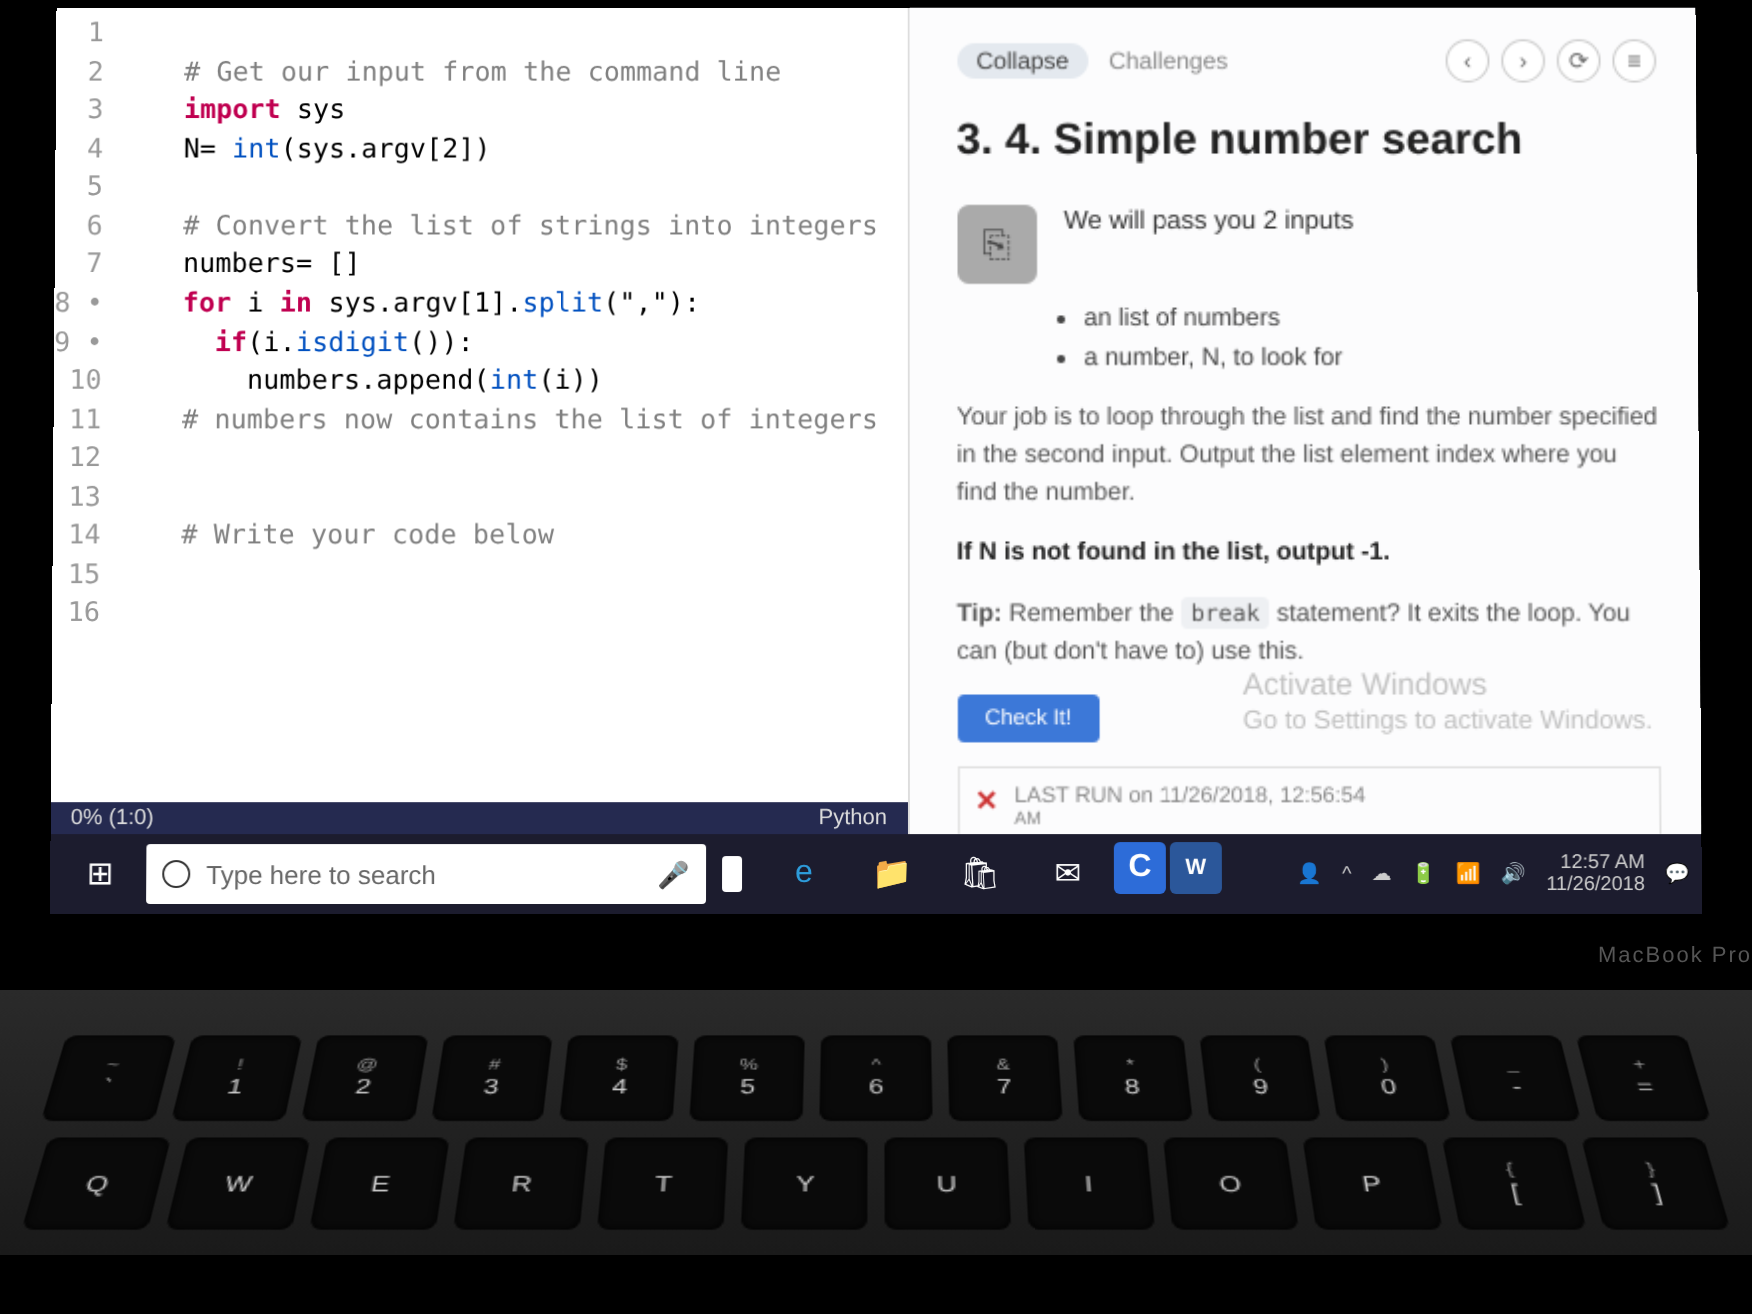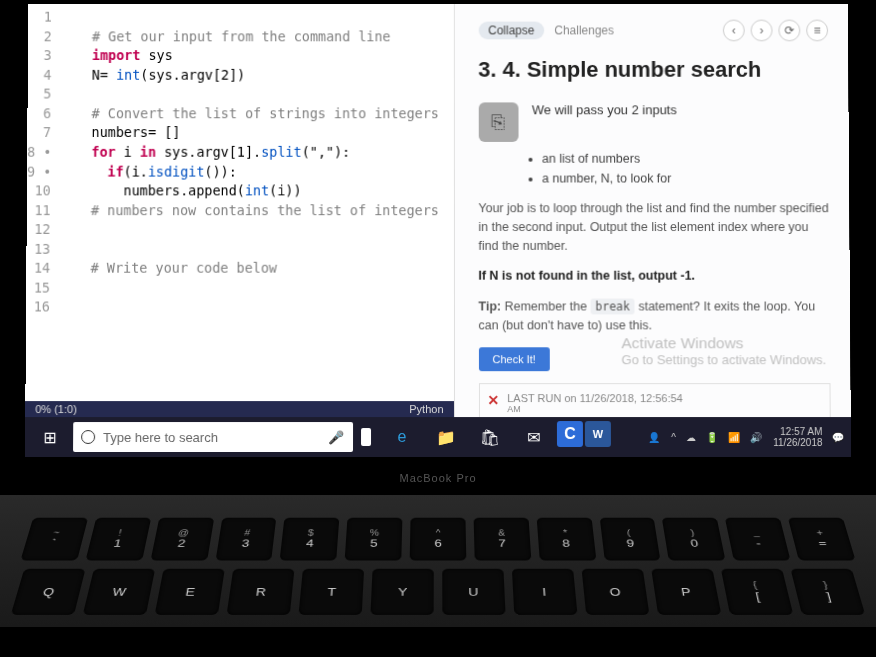--- a/index.html
+++ b/index.html
@@ -203,21 +203,21 @@
       margin-left: auto;
       display: flex; align-items: center; gap: 10px;
       color: #ccc;
       font-size: 10px;
     }
     .clock { text-align: right; line-height: 1.1; }
     
     .lid-label {
       position: absolute;
       top: 472px; left: 0; right: 0;
-      text-align: center;
+      text-align: right;
       color: #555; font-size: 11px;
       letter-spacing: 1px;
     }
     .keyboard {
       position: absolute;
       top: 495px; left: 0; right: 0; bottom: 0;
       background: linear-gradient(#2a2a2a, #1a1a1a);
       padding: 30px 40px 0 40px;
       transform: perspective(1200px) rotateX(42deg);
       transform-origin: top center;

